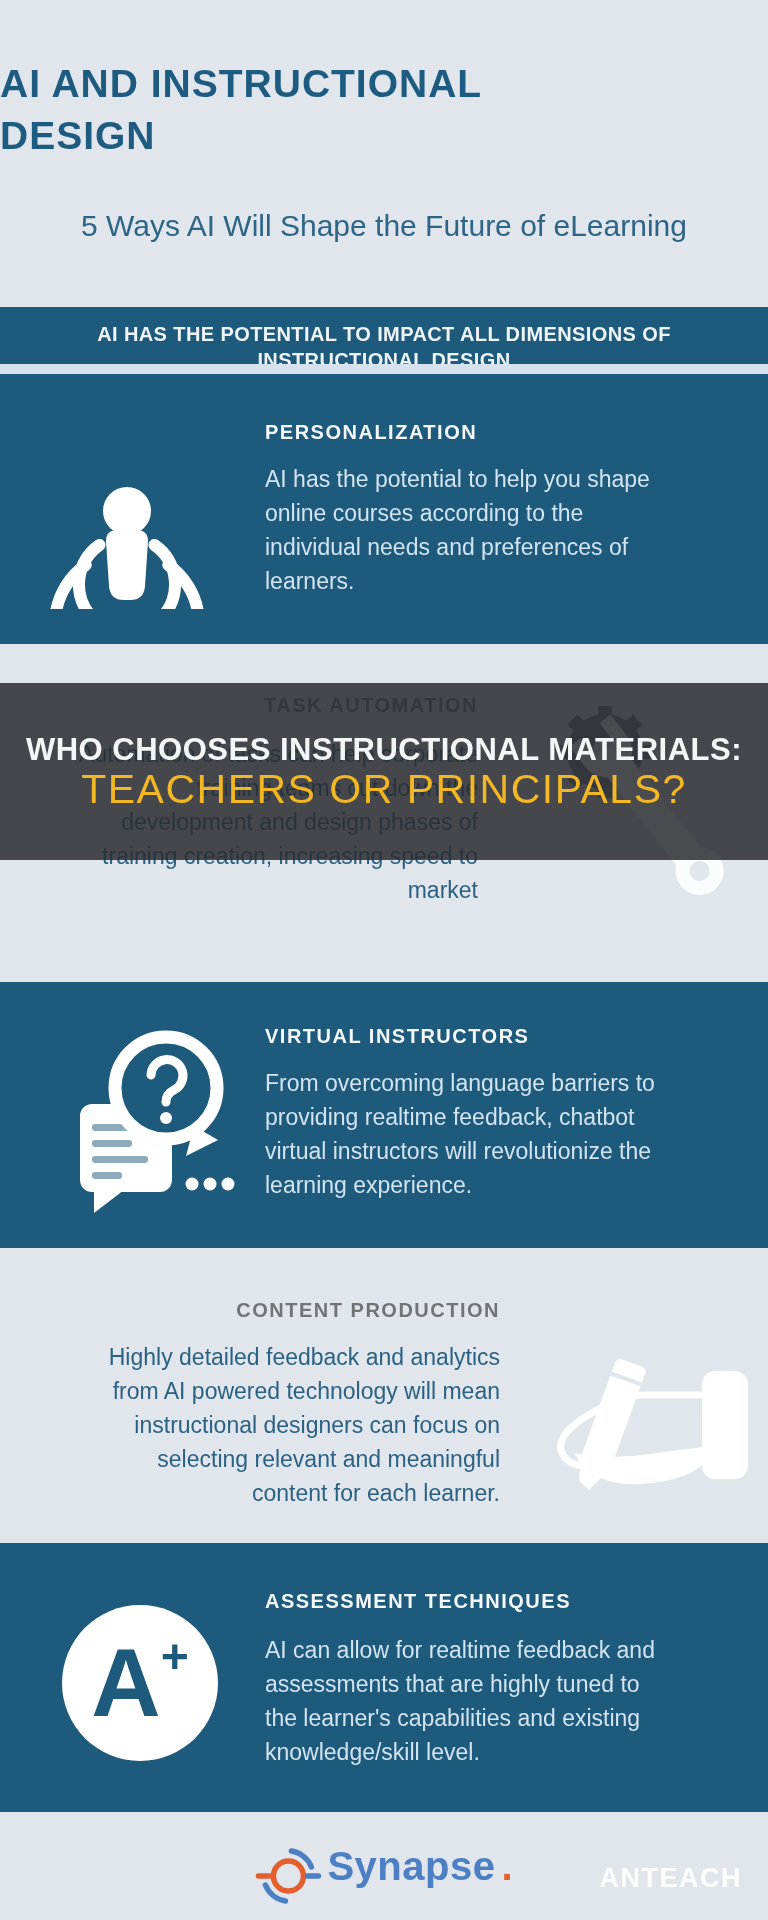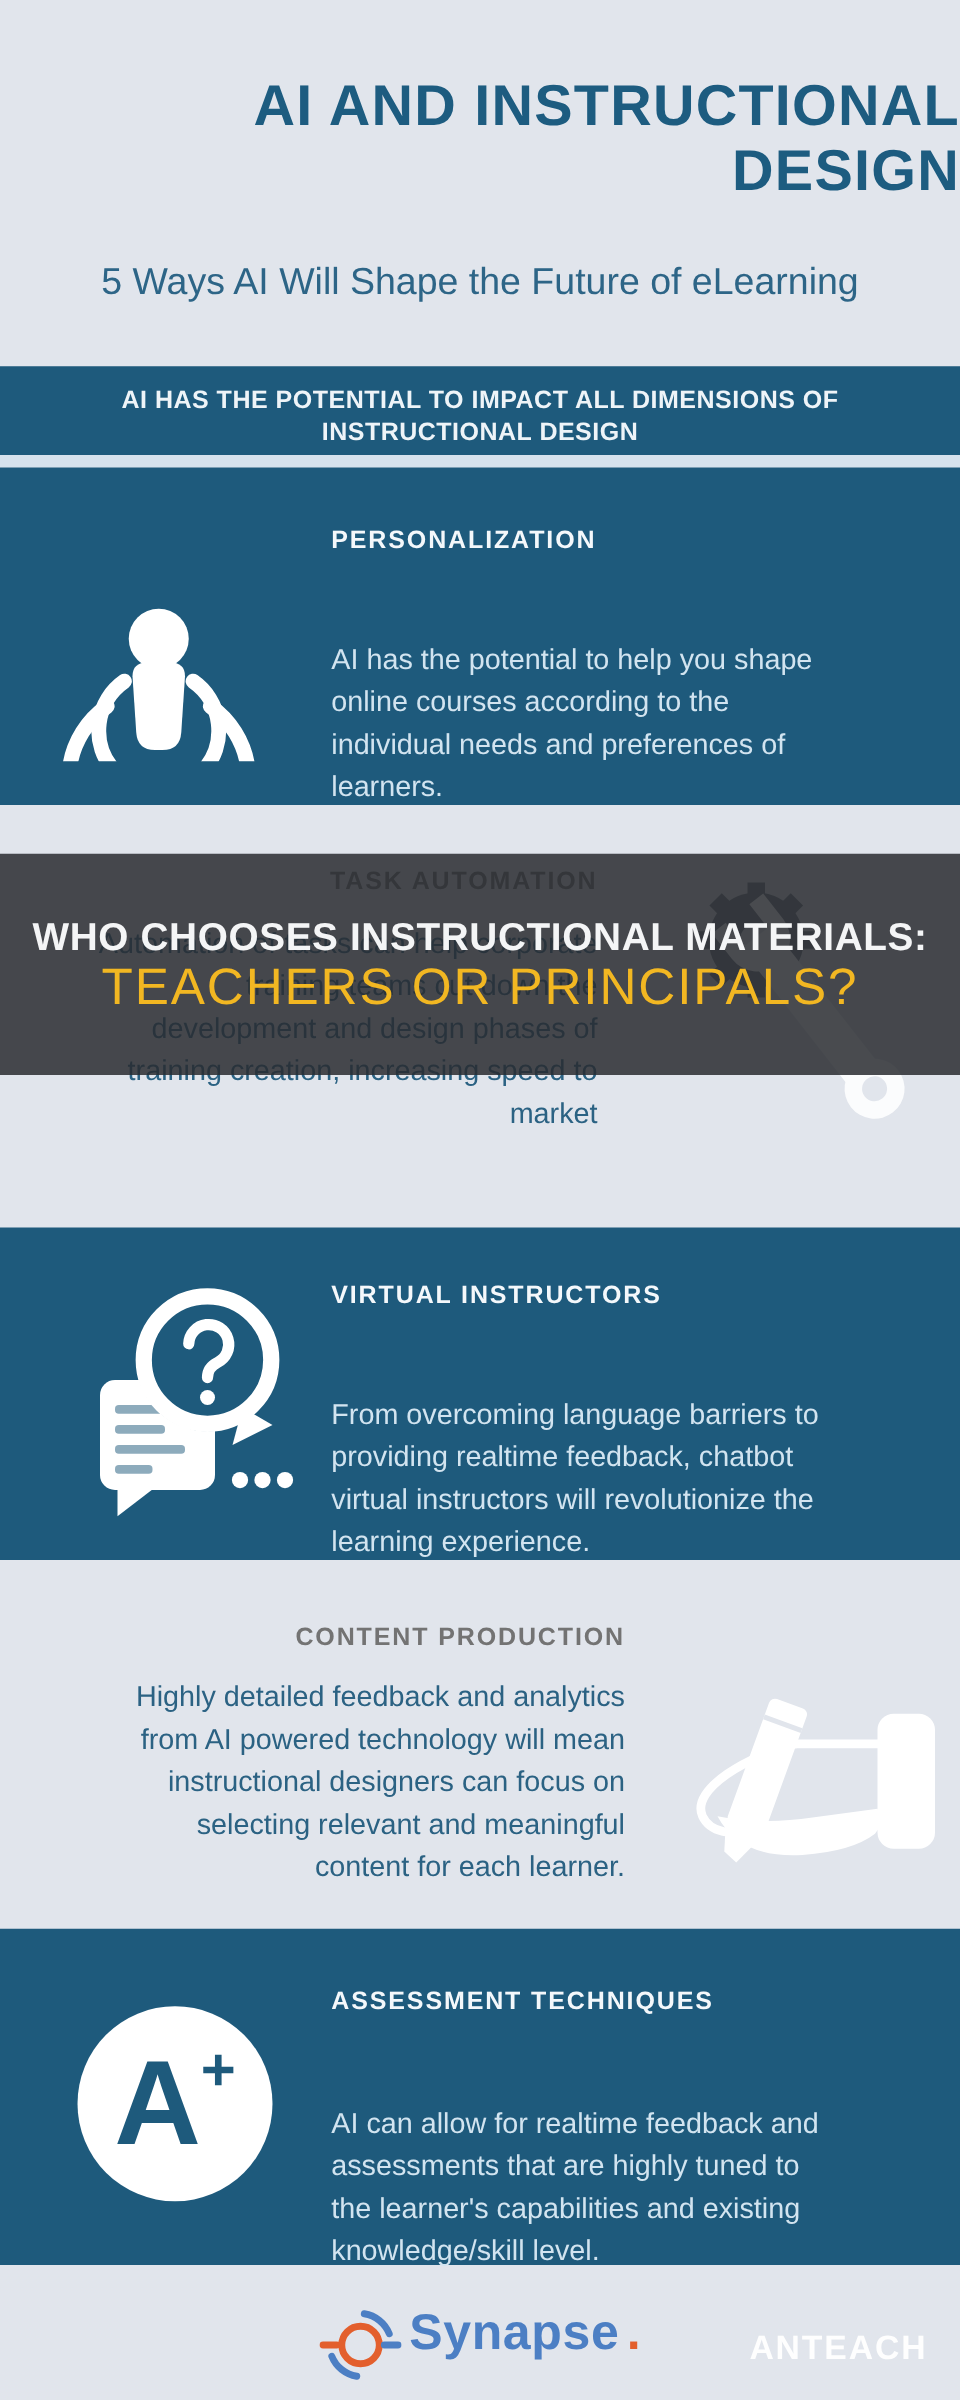--- a/index.html
+++ b/index.html
@@ -3,36 +3,36 @@
 <meta charset="utf-8">
 <style>
   html,body{margin:0;padding:0;}
   body{font-family:"Liberation Sans","DejaVu Sans",sans-serif;background:#9aa2ac;}
   #stage{position:relative;width:768px;height:1920px;margin:0 auto;background:#e1e5ec;overflow:hidden;}
   .band{position:absolute;left:0;width:768px;}
   .dark{background:#1e5a7c;}
   .pre{white-space:pre-line;}
 
   
-  .main-title{position:absolute;top:58px;left:0;width:768px;text-align:right;
-    font-size:46px;line-height:52px;font-weight:900;letter-spacing:1px;color:#1d5c80;}
+  .main-title{position:absolute;top:58px;left:0;width:768px;text-align:left;
+    font-size:39px;line-height:52px;font-weight:900;letter-spacing:1px;color:#1d5c80;}
   .subtitle{position:absolute;top:206px;left:0;width:768px;text-align:center;
     font-size:30px;line-height:40px;font-weight:400;color:#2d6587;}
 
   
-  .banner{top:293px;height:79px;display:flex;align-items:center;justify-content:center;}
+  .banner{top:307px;height:79px;display:flex;align-items:center;justify-content:center;}
   .banner-text{width:100%;text-align:center;font-size:20px;line-height:26px;font-weight:700;
     letter-spacing:.4px;color:#eef4f8;}
   .strip{top:364px;height:10px;background:#d6e2ed;}
 
   
   .sec-title{position:absolute;font-size:20px;line-height:26px;font-weight:700;letter-spacing:1.5px;}
   .sec-body{position:absolute;font-size:23px;line-height:34px;font-weight:400;}
   .dark .sec-title{color:#f4f8fb;}
-  .dark .sec-body{color:#d2e4f0;margin-top:48px;}
+  .dark .sec-body{color:#d2e4f0;}
   .light-title{color:#737373;}
   .light-body{color:#2b6283;}
 
   
   .overlay{position:absolute;top:683px;left:0;width:768px;height:177px;z-index:6;
     background:rgba(41,44,48,.85);display:flex;flex-direction:column;align-items:center;
     justify-content:center;gap:0;}
   .overlay-l1{font-size:31px;line-height:34px;font-weight:700;letter-spacing:.5px;color:#f4f5f6;text-align:center;}
   .overlay-l2{font-size:41px;line-height:44px;font-weight:400;letter-spacing:1.5px;text-align:center;}
 

